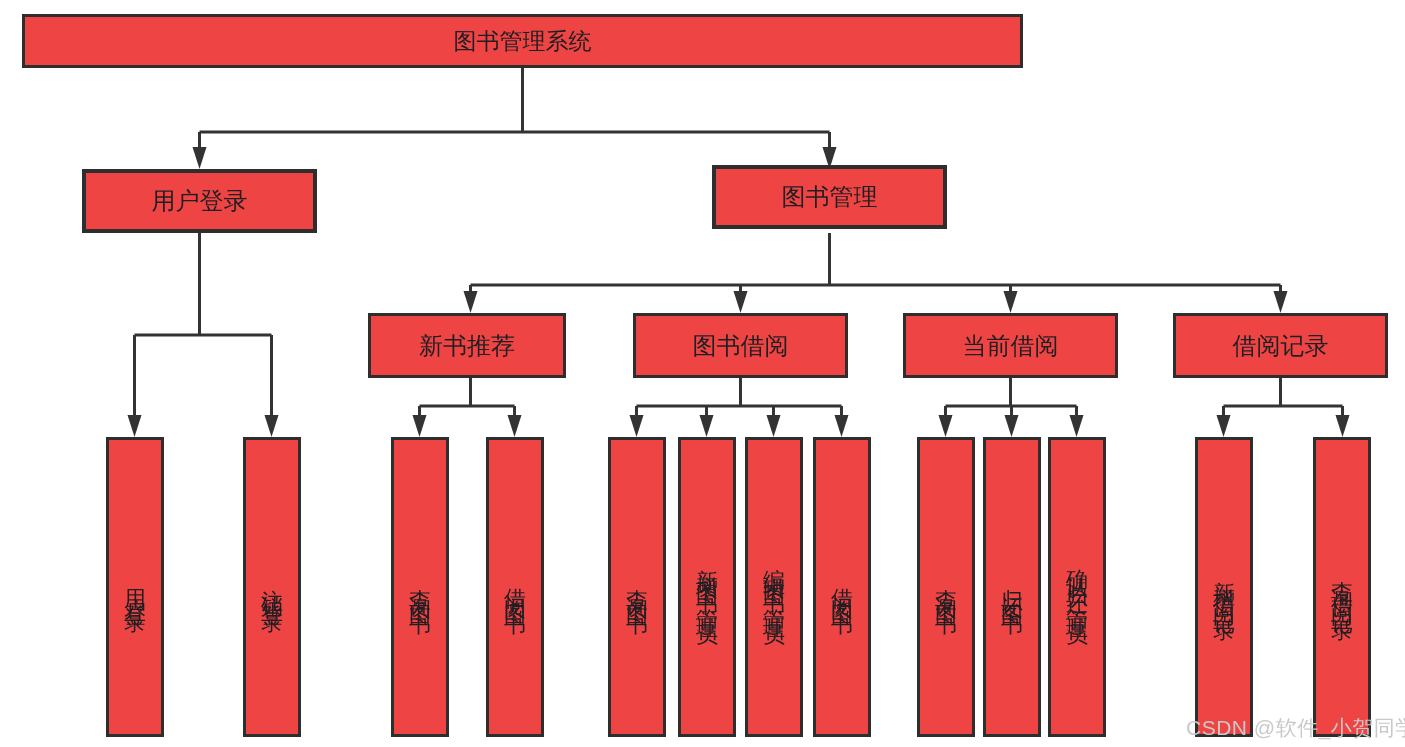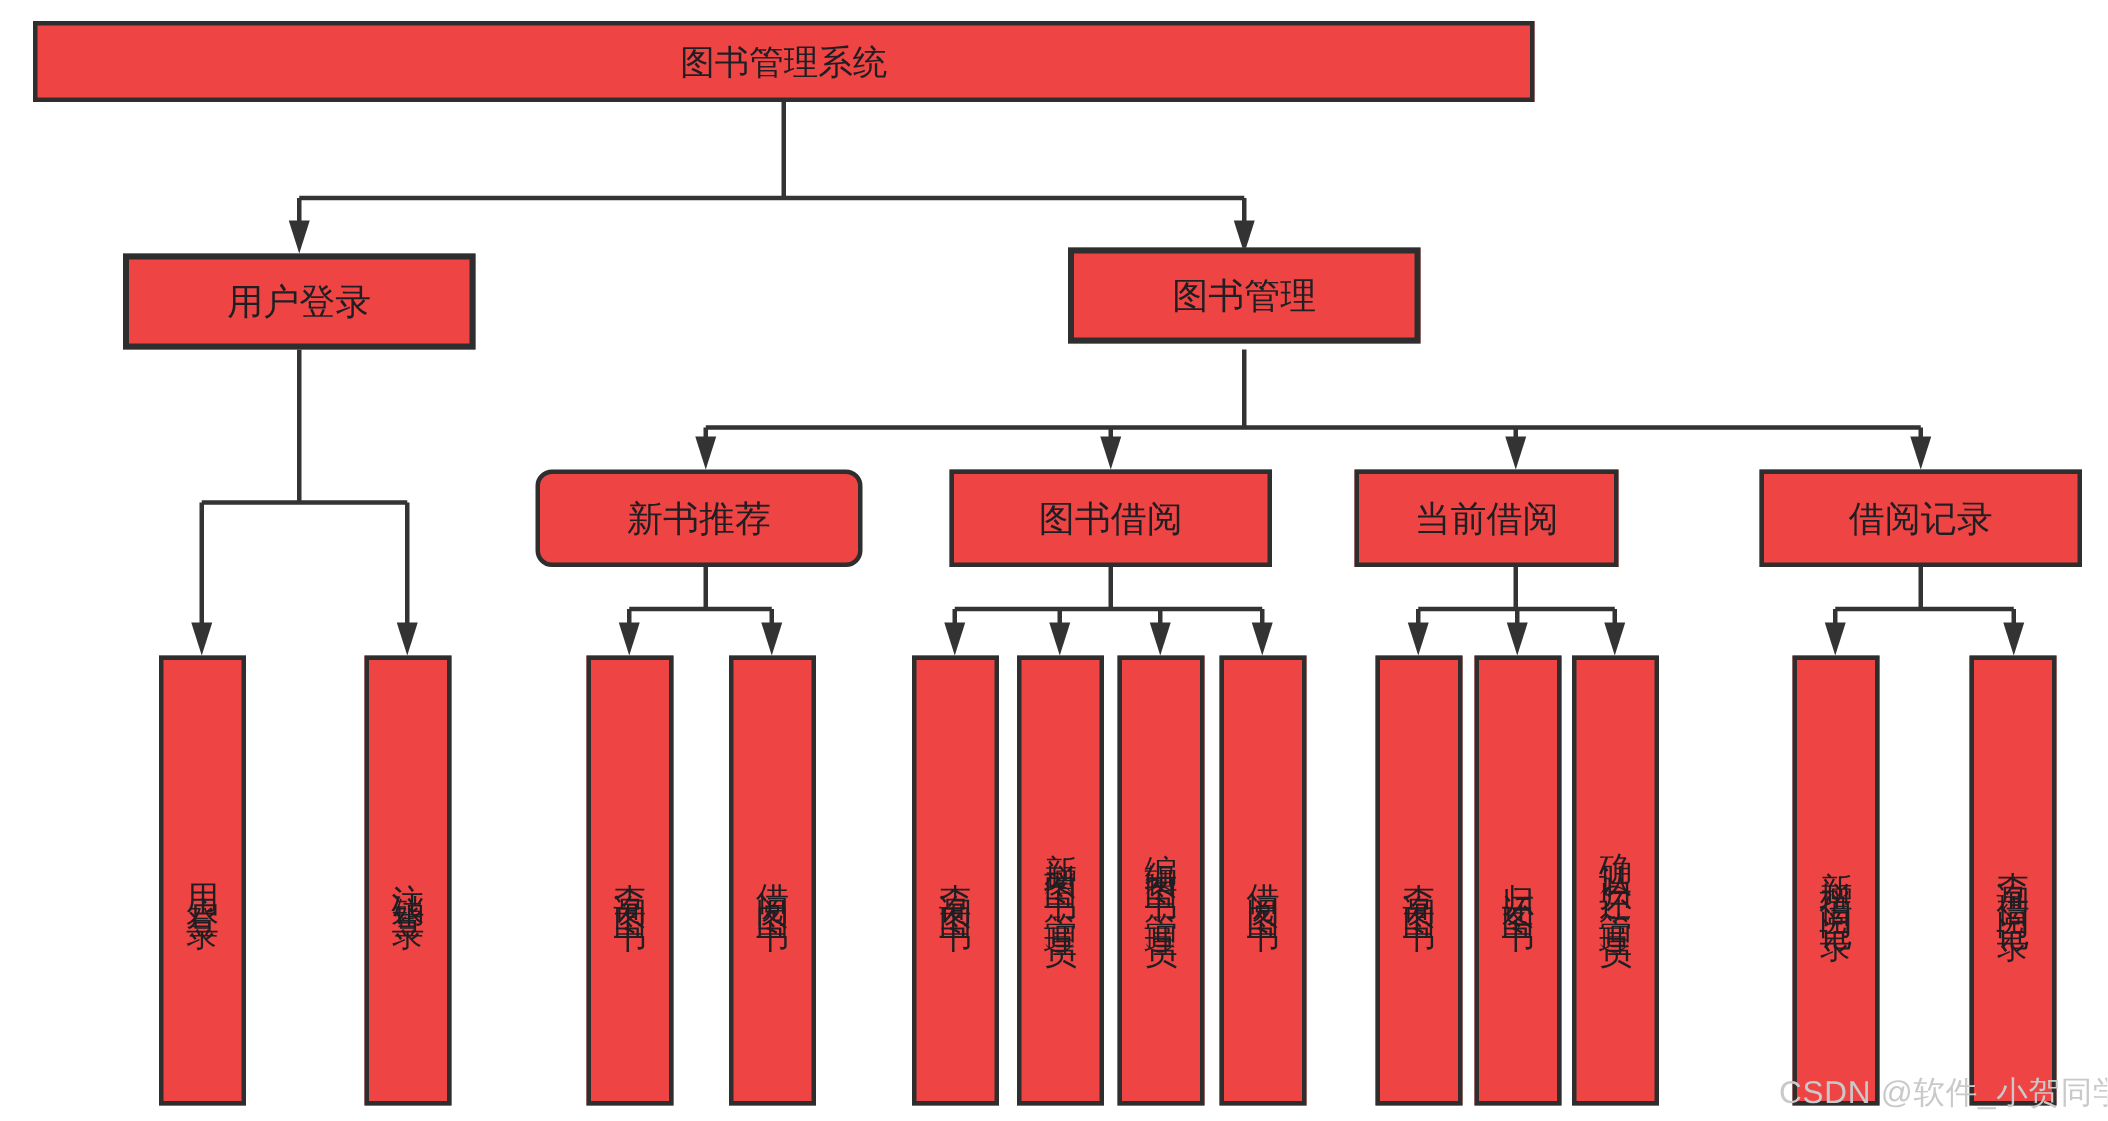--- a/index.html
+++ b/index.html
@@ -103,23 +103,23 @@
       <polygon points="1216.5,415 1230.5,415 1223.5,437"></polygon>
       <polygon points="1335.5,415 1349.5,415 1342.5,437"></polygon>
     </g>
   </svg>
 
   <div class="node root" style="left:22px; top:14px; width:1001px; height:54px;">图书管理系统</div>
 
   <div class="node lvl2" style="left:82px; top:169px; width:235px; height:64px;">用户登录</div>
   <div class="node lvl2" style="left:712px; top:165px; width:235px; height:64px;">图书管理</div>
 
-  <div class="node lvl3" style="left:357px; top:313px; width:218px; height:65px;border-radius:11px;">新书推荐</div>
+  <div class="node lvl3" style="left:368px; top:313px; width:198px; height:65px;">新书推荐</div>
   <div class="node lvl3" style="left:633px; top:313px; width:215px; height:65px;">图书借阅</div>
-  <div class="node lvl3" style="left:903px; top:313px; width:176px; height:65px;">当前借阅</div>
+  <div class="node lvl3" style="left:903px; top:313px; width:215px; height:65px;">当前借阅</div>
   <div class="node lvl3" style="left:1173px; top:313px; width:215px; height:65px;">借阅记录</div>
 
   <div class="node leaf" style="left:106px; top:437px; width:58px; height:300px;">用户登录</div>
   <div class="node leaf" style="left:243px; top:437px; width:58px; height:300px;">注销登录</div>
 
   <div class="node leaf" style="left:391px; top:437px; width:58px; height:300px;">查询图书</div>
   <div class="node leaf" style="left:486px; top:437px; width:58px; height:300px;">借阅图书</div>
 
   <div class="node leaf" style="left:608px; top:437px; width:58px; height:300px;">查询图书</div>
   <div class="node leaf" style="left:678px; top:437px; width:58px; height:300px;">新增图书（管理员）</div>

